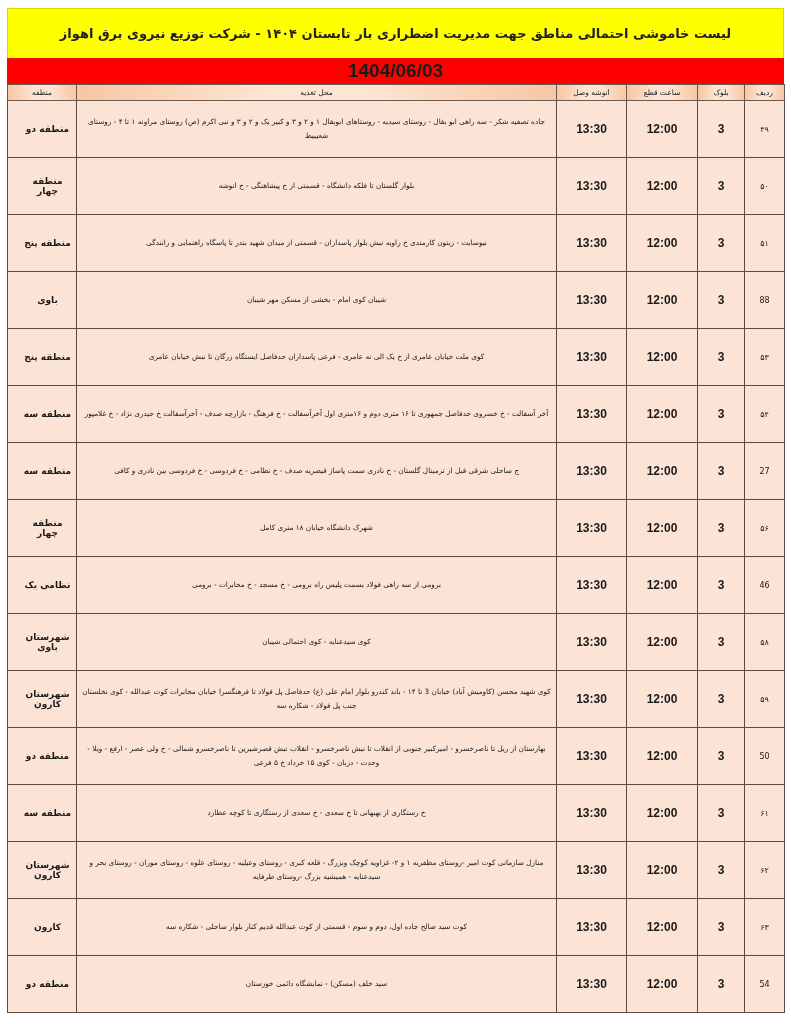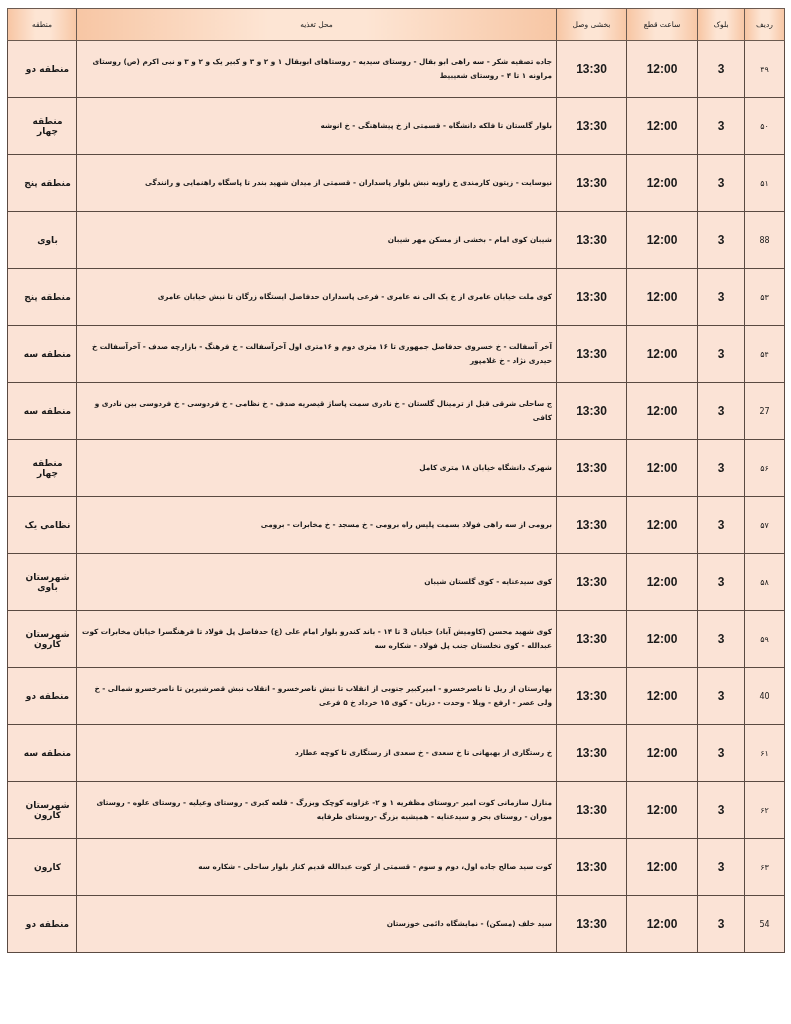--- a/index.html
+++ b/index.html
@@ -11,54 +11,56 @@
     font-family: "DejaVu Sans", sans-serif; font-weight: bold; font-size: 13px; color: #222;
     direction: rtl;
   }
   .banner-date {
     height: 26px; background: #ff0000;
     display: flex; align-items: center; justify-content: center;
     font-family: "Liberation Sans", sans-serif; font-weight: bold; font-size: 19px; color: #1a1a1a;
   }
   table { border-collapse: collapse; width: 777px; table-layout: fixed; direction: rtl; }
   th {
-    height: 15px; padding: 8px; font-size: 7.5px; font-weight: normal; color: #222;
+    height: 15px; padding: 0; font-size: 7.5px; font-weight: normal; color: #222;
     background: linear-gradient(to right, #f7c6a4 0%, #fde5d4 40%, #fde5d4 60%, #f7c6a4 100%);
     border: 1px solid #6b5a50;
     font-family: "DejaVu Sans", sans-serif;
   }
   td {
     height: 56px; padding: 0 4px; background: #fbe3d6;
     border: 1px solid #5a4a42; text-align: center; vertical-align: middle; color: #1a1a1a;
   }
   td.num { font-size: 8px; }
   td.block, td.time { font-family: "Liberation Sans", sans-serif; font-weight: bold; font-size: 12px; }
-  td.loc { font-size: 7.3px; line-height: 14px; font-weight: bold; text-align: right; }
+  td.loc { font-size: 7.3px; line-height: 14px; font-weight: normal; }
   td.region { font-size: 9px; font-weight: bold; padding-left: 15px; }
 </style>
 </head>
 <body>
 
 <div class="sheet">
+  <div class="banner-title">لیست خاموشی احتمالی مناطق جهت مدیریت اضطراری بار تابستان ۱۴۰۴ - شرکت توزیع نیروی برق اهواز</div>
+  <div class="banner-date">1404/06/03</div>
 
   <table>
     <colgroup>
       <col style="width:40px">
       <col style="width:47px">
       <col style="width:71px">
       <col style="width:70px">
       <col style="width:480px">
       <col style="width:69px">
     </colgroup>
     <thead>
       <tr>
         <th>ردیف</th>
         <th>بلوک</th>
         <th>ساعت قطع</th>
-        <th>بخشی وصل</th>
+        <th>انوشه وصل</th>
         <th>محل تغذیه</th>
         <th>منطقه</th>
       </tr>
     </thead>
     <tbody id="rows">
         <tr>
           <td class="num">۴۹</td>
           <td class="block">3</td>
           <td class="time">12:00</td>
           <td class="time">13:30</td>
@@ -115,45 +117,45 @@
         </tr>
         <tr>
           <td class="num">۵۶</td>
           <td class="block">3</td>
           <td class="time">12:00</td>
           <td class="time">13:30</td>
           <td class="loc">شهرک دانشگاه خیابان ۱۸ متری کامل</td>
           <td class="region">منطقه چهار</td>
         </tr>
         <tr>
-          <td class="num">۵۷</td>
+          <td class="num">46</td>
           <td class="block">3</td>
           <td class="time">12:00</td>
           <td class="time">13:30</td>
           <td class="loc">برومی از سه راهی فولاد بسمت پلیس راه برومی - خ مسجد - خ مخابرات - برومی</td>
           <td class="region">نظامی یک</td>
         </tr>
         <tr>
           <td class="num">۵۸</td>
           <td class="block">3</td>
           <td class="time">12:00</td>
           <td class="time">13:30</td>
-          <td class="loc">کوی سیدعنایه - کوی گلستان شیبان</td>
+          <td class="loc">کوی سیدعنایه - کوی احتمالی شیبان</td>
           <td class="region">شهرستان باوی</td>
         </tr>
         <tr>
           <td class="num">۵۹</td>
           <td class="block">3</td>
           <td class="time">12:00</td>
           <td class="time">13:30</td>
           <td class="loc">کوی شهید محسن (کاومیش آباد) خیابان 3 تا ۱۴ - باند کندرو بلوار امام علی (ع) حدفاصل پل فولاد تا فرهنگسرا خیابان مخابرات کوت عبدالله - کوی نخلستان جنب پل فولاد - شکاره سه</td>
           <td class="region">شهرستان کارون</td>
         </tr>
         <tr>
-          <td class="num">40</td>
+          <td class="num">50</td>
           <td class="block">3</td>
           <td class="time">12:00</td>
           <td class="time">13:30</td>
           <td class="loc">بهارستان از ریل تا ناصرخسرو - امیرکبیر جنوبی از انقلاب تا نبش ناصرخسرو - انقلاب نبش قصرشیرین تا ناصرخسرو شمالی - خ ولی عصر - ارفع - ویلا - وحدت - دزبان - کوی ۱۵ خرداد خ ۵ فرعی</td>
           <td class="region">منطقه دو</td>
         </tr>
         <tr>
           <td class="num">۶۱</td>
           <td class="block">3</td>
           <td class="time">12:00</td>

